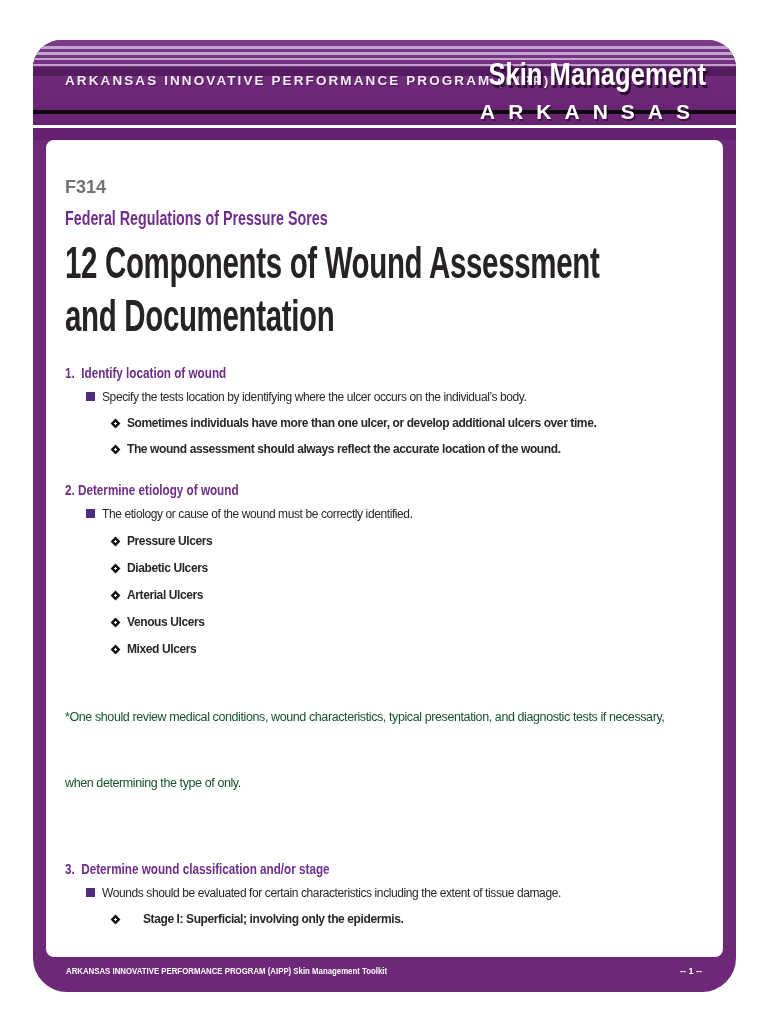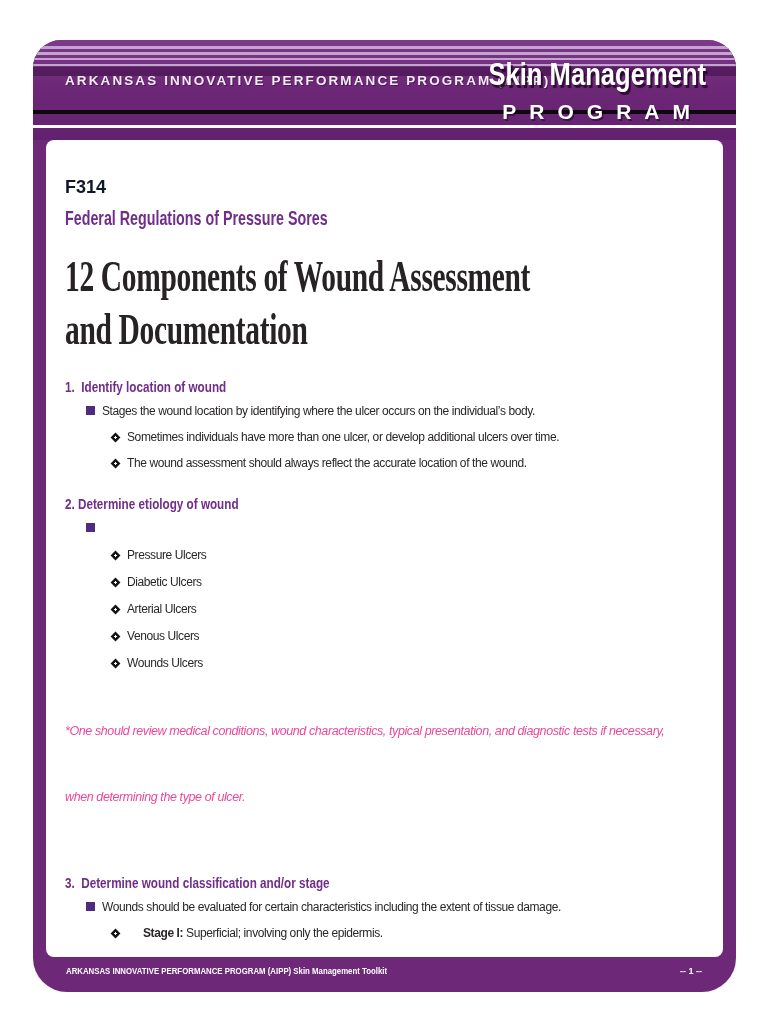--- a/index.html
+++ b/index.html
@@ -38,38 +38,38 @@
   .strike { position:absolute; top:70px; left:0; right:0; height:4px; background:#0c080d; z-index:2; }
   .sep { position:absolute; top:85px; left:0; right:0; height:3px; background:#ffffff; z-index:2; }
 
   
   .card {
     position:absolute; top:100px; left:13px; right:13px; bottom:35px;
     background:#ffffff; border-radius:8px;
     padding:37px 18px 0 19px; overflow:hidden;
     color:#2a2627;
   }
-  .doc-code { font-size:18px; font-weight:bold; color:#0f172a; white-space:pre; }
+  .doc-code { font-size:18px; font-weight:bold; color:#737373; white-space:pre; }
   .doc-sub  { margin-top:8px; font-size:21px; font-weight:bold; color:#702d8a; white-space:pre;
               transform:scaleX(.68); transform-origin:left top; }
-  .doc-title{ margin-top:20px;font-family:Liberation Serif, serif; }
+  .doc-title{ margin-top:6px; }
   .doc-title .t-line { font-size:44px; line-height:53px; font-weight:bold; color:#272325;
               letter-spacing:-.5px; white-space:pre; transform:scaleX(.67); transform-origin:left top; }
 
   .section { margin-top:22px; }
   .sec-h { font-size:15px; font-weight:bold; color:#702d8a; white-space:pre;
            transform:scaleX(.78); transform-origin:left top; }
 
   .item { margin-top:6px; font-size:12px; letter-spacing:-.4px; line-height:20px; white-space:pre; }
   .tight { margin-top:8px; line-height:19px; }
   .cont { margin-top:0; line-height:21px; }
   .sq-ind { margin-left:21px; }
   .sq-cont { margin-left:37px; }
-  .dm-ind { margin-left:46px; }
-  .note { margin-top:3px; font-style:italic; font-size:12.5px; line-height:22px; letter-spacing:-.4px; white-space:pre; color:#ec4899; }
+  .dm-ind { margin-left:46px;font-weight:bold; }
+  .note { margin-top:3px; font-size:12.5px; line-height:22px; letter-spacing:-.4px; white-space:pre; color:#14532d; }
   b { letter-spacing:-.4px;margin-left:16px; }
 
   .sq-icon { display:inline-block; width:9px; height:9px; background:#4f2c7f; margin-right:7px; vertical-align:0; }
   .dm-icon { display:inline-block; width:7px; height:7px; margin:0 8px 0 1px; vertical-align:0;
              background:radial-gradient(circle, #ffffff 0 1.1px, #171217 1.2px);
              transform:rotate(45deg); }
 
   
   .footer { position:absolute; left:0; right:0; bottom:0; height:35px;
     display:flex; align-items:center; justify-content:space-between;
@@ -81,51 +81,51 @@
 <body>
 
 <div class="page">
   <div class="frame">
 
     <div class="header">
       <div class="stripes"></div>
       <div class="darkband"></div>
       <span class="program">ARKANSAS INNOVATIVE PERFORMANCE PROGRAM (AIPP)</span>
       <span class="brand">Skin Management</span>
-      <span class="toolkit">PROGRAM</span>
+      <span class="toolkit">ARKANSAS</span>
       <div class="strike"></div>
       <div class="sep"></div>
     </div>
 
     <div class="card">
       <div class="doc-code">F314</div>
       <div class="doc-sub">Federal Regulations of Pressure Sores</div>
       <div class="doc-title">
         <div class="t-line">12 Components of Wound Assessment</div>
         <div class="t-line">and Documentation</div>
       </div>
 
       <div class="section">
         <div class="sec-h">1.  Identify location of wound</div>
-        <div class="item sq-ind"><span class="sq-icon"></span><span>Stages the wound location by identifying where the ulcer occurs on the individual’s body.</span></div>
+        <div class="item sq-ind"><span class="sq-icon"></span><span>Specify the tests location by identifying where the ulcer occurs on the individual’s body.</span></div>
         <div class="item dm-ind"><span class="dm-icon"></span><span>Sometimes individuals have more than one ulcer, or develop additional ulcers over time.</span></div>
         <div class="item dm-ind"><span class="dm-icon"></span><span>The wound assessment should always reflect the accurate location of the wound.</span></div>
       </div>
 
       <div class="section">
         <div class="sec-h">2. Determine etiology of wound</div>
-        <div class="item sq-ind"><span class="sq-icon"></span></div>
+        <div class="item sq-ind"><span class="sq-icon"></span><span>The etiology or cause of the wound must be correctly identified.</span></div>
         <div class="item tight dm-ind"><span class="dm-icon"></span><span>Pressure Ulcers</span></div>
         <div class="item tight dm-ind"><span class="dm-icon"></span><span>Diabetic Ulcers</span></div>
         <div class="item tight dm-ind"><span class="dm-icon"></span><span>Arterial Ulcers</span></div>
         <div class="item tight dm-ind"><span class="dm-icon"></span><span>Venous Ulcers</span></div>
-        <div class="item tight dm-ind"><span class="dm-icon"></span><span>Wounds Ulcers</span></div>
+        <div class="item tight dm-ind"><span class="dm-icon"></span><span>Mixed Ulcers</span></div>
         <div class="note">
           <div>*One should review medical conditions, wound characteristics, typical presentation, and diagnostic tests if necessary,</div>
-          <div>when determining the type of ulcer.</div>
+          <div>when determining the type of only.</div>
         </div>
       </div>
 
       <div class="section">
         <div class="sec-h">3.  Determine wound classification and/or stage</div>
         <div class="item sq-ind"><span class="sq-icon"></span><span>Wounds should be evaluated for certain characteristics including the extent of tissue damage.</span></div>
         <div class="item dm-ind"><span class="dm-icon"></span><b>Stage I:</b><span> Superficial; involving only the epidermis.</span></div>
 
       </div>
     </div>

